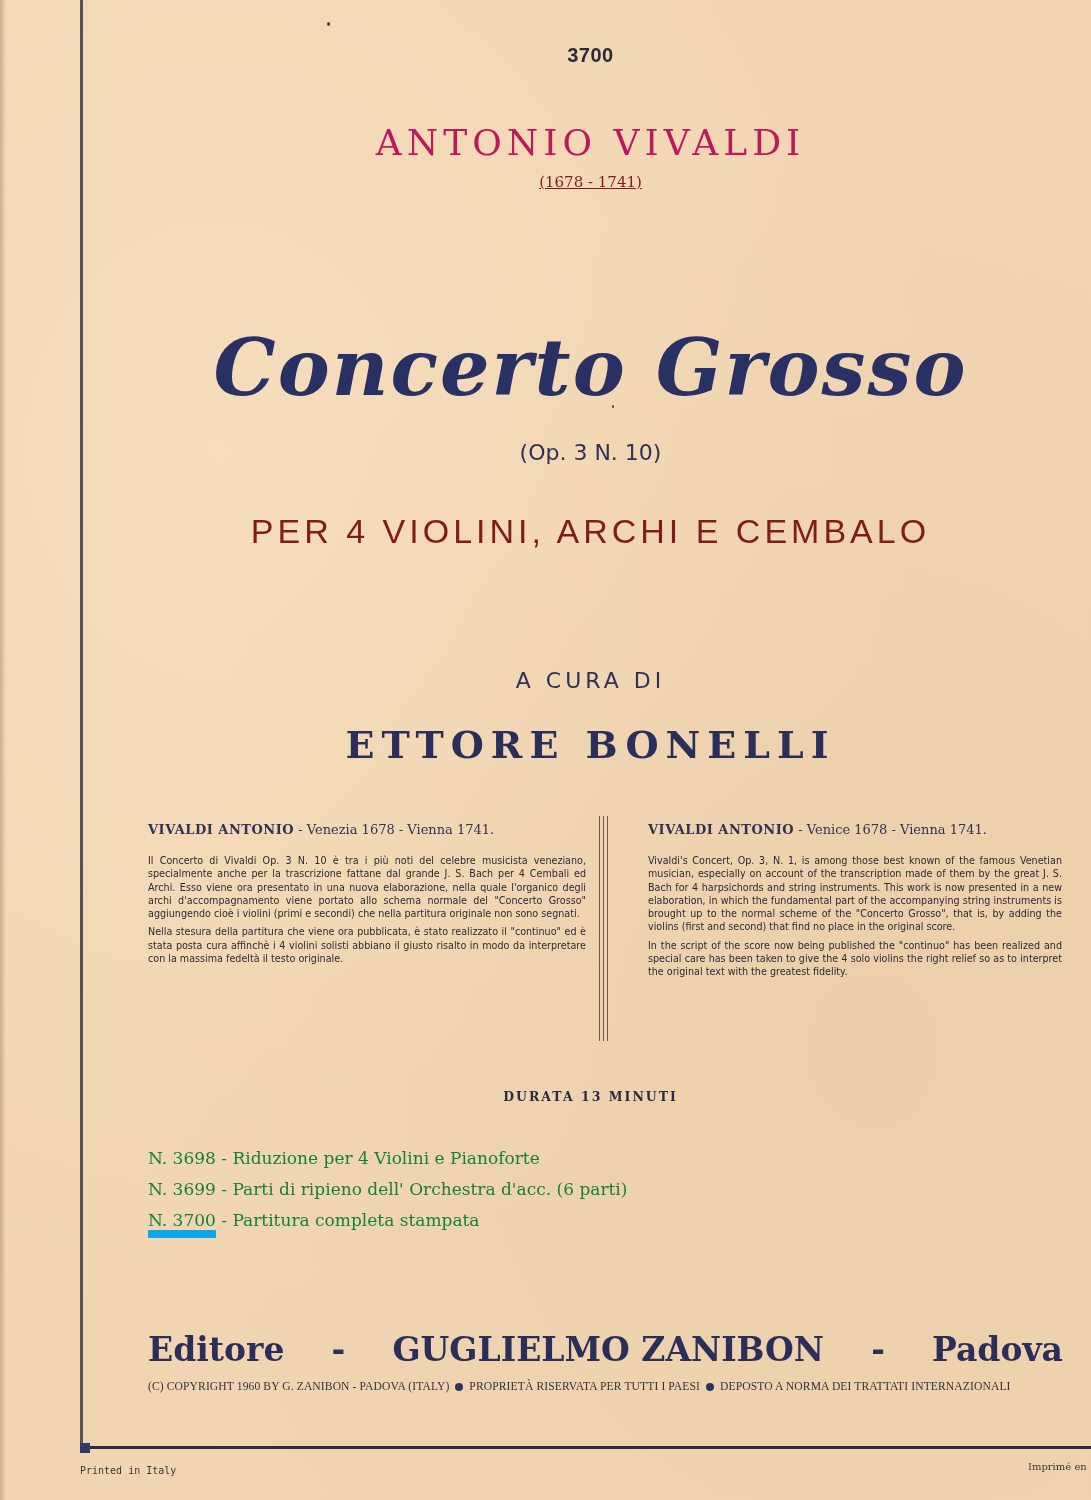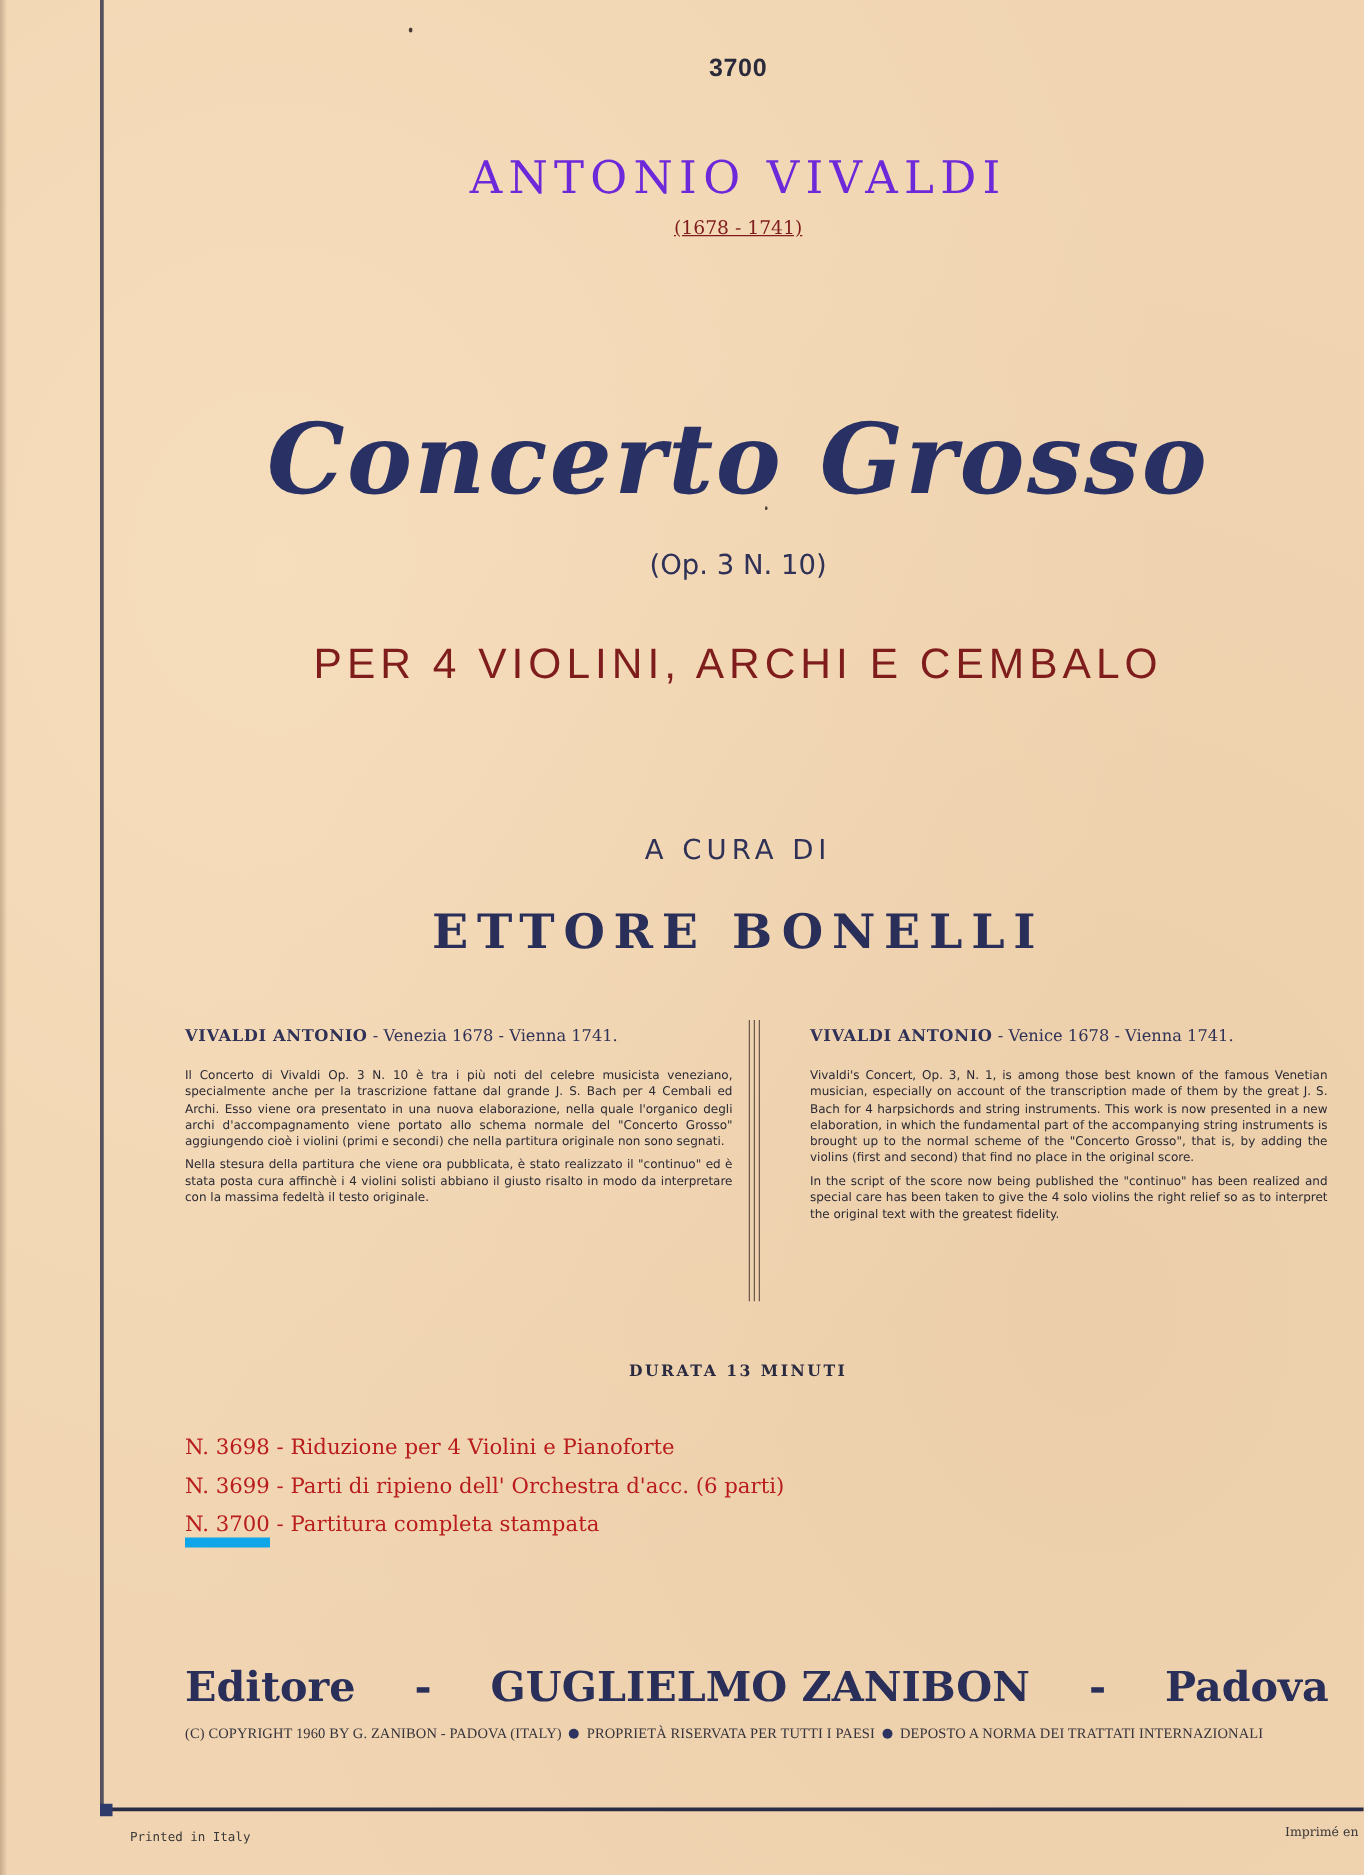--- a/index.html
+++ b/index.html
@@ -27,50 +27,50 @@
     }
     .corner-square {
       position: absolute; left: 80px; top: 1443px; width: 10px; height: 10px;
       background: #2f3b6a;
     }
     .center { position: absolute; left: 90px; width: 1001px; text-align: center; }
     .serif { font-family: "DejaVu Serif", "Liberation Serif", serif; }
     .sans { font-family: "DejaVu Sans", "Liberation Sans", sans-serif; }
 
     .catalog-number { top: 44px; font-size: 20px; font-weight: bold; letter-spacing: 0.5px; color: #2a2a3a; font-family: "Liberation Sans", sans-serif; }
-    .composer { top: 122px; font-size: 36px; letter-spacing: 5px; color: #6d28d9; }
+    .composer { top: 122px; font-size: 36px; letter-spacing: 5px; color: #be185d; }
     .dates { top: 173px; font-size: 15px; color: #7f1d1d; text-decoration: underline; }
     .title { top: 322px; font-size: 78px; font-weight: bold; font-style: italic; letter-spacing: 2px; color: #283064; font-family: "DejaVu Serif", serif; }
     .opus { top: 440px; font-size: 22px; color: #2f3156; }
     .instruments { top: 512px; font-size: 34px; letter-spacing: 4px; color: #7f1d1d; font-family: "Liberation Sans", sans-serif; }
     .cura { top: 668px; font-size: 22px; letter-spacing: 4px; color: #2f3156; }
     .editor { top: 722px; font-size: 38px; font-weight: bold; letter-spacing: 7px; color: #2a2f5a; }
 
     .col { position: absolute; top: 822px; font-family: "DejaVu Sans", sans-serif; color: #2b2a34; }
     .col-left { left: 148px; width: 438px; }
     .col-right { left: 648px; width: 414px; }
     .col-heading { font-size: 13px; white-space: nowrap; margin-bottom: 17px; font-family: "DejaVu Serif", serif; color: #2f3156; }
     .col-heading b { font-weight: bold; letter-spacing: 0.5px; }
     .col p { margin: 0 0 5px 0; font-size: 9.6px; line-height: 13.3px; text-align: justify; }
 
     .divider { position: absolute; top: 816px; left: 597px; height: 225px; width: 12px; }
     .divider span { position: absolute; top: 0; width: 1px; height: 100%; background: #6e5a4c; }
 
     .durata { top: 1089px; font-size: 12.5px; font-weight: bold; letter-spacing: 2px; color: #2a2a40; font-family: "DejaVu Serif", serif; }
 
-    .editions { position: absolute; left: 148px; top: 1148px; font-family: "DejaVu Serif", serif; font-size: 17px; color: #b91c1c; }
+    .editions { position: absolute; left: 148px; top: 1148px; font-family: "DejaVu Serif", serif; font-size: 17px; color: #15803d; }
     .edition-row { height: 31px; white-space: nowrap; }
     .edition-num { display: inline-block; }
     .edition-num.underlined { border-bottom: 8px solid #0ea5e9; }
 
     .publisher { position: absolute; left: 148px; top: 1330px; width: 915px; display: flex; justify-content: space-between; font-family: "DejaVu Serif", serif; font-weight: bold; font-size: 33px; color: #2a2f5a; white-space: nowrap; }
     .copyright { position: absolute; left: 148px; top: 1380px; width: 915px; font-family: "Liberation Serif", serif; font-size: 11.6px; color: #35333c; white-space: nowrap; letter-spacing: 0.1px; }
     .dot { display: inline-block; width: 8px; height: 8px; border-radius: 50%; background: #2e3460; vertical-align: middle; margin: 0 3px; }
 
-    .printed-it { position: absolute; left: 80px; top: 1465px; font-family: "DejaVu Sans Mono", monospace; font-size: 10px; color: #3a3838; margin-left: 24px; }
+    .printed-it { position: absolute; left: 80px; top: 1465px; font-family: "DejaVu Sans Mono", monospace; font-size: 10px; color: #3a3838; }
     .printed-fr { position: absolute; left: 1028px; top: 1461px; font-family: "DejaVu Serif", serif; font-size: 10px; color: #3a3838; white-space: nowrap; }
     .speck { position: absolute; width: 3px; height: 4px; border-radius: 50%; background: #4a3c35; }
   </style>
 </head>
 <body>
 
 <div class="page">
   <div class="left-edge"></div>
   <div class="border-vline"></div>
   <div class="border-hline"></div>

